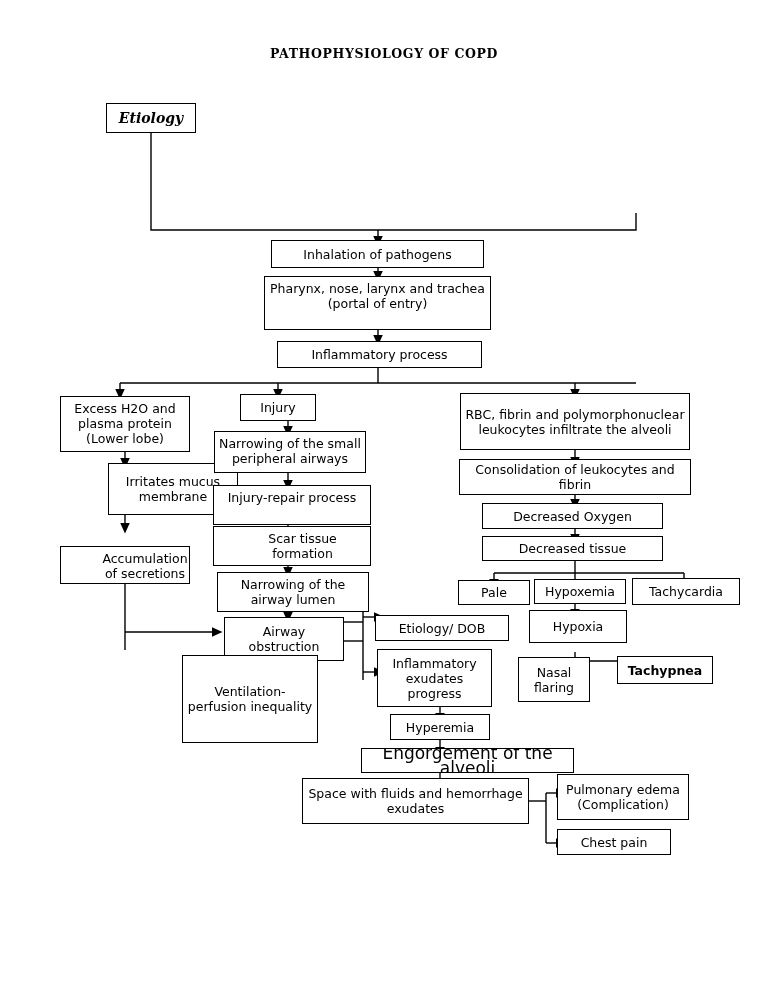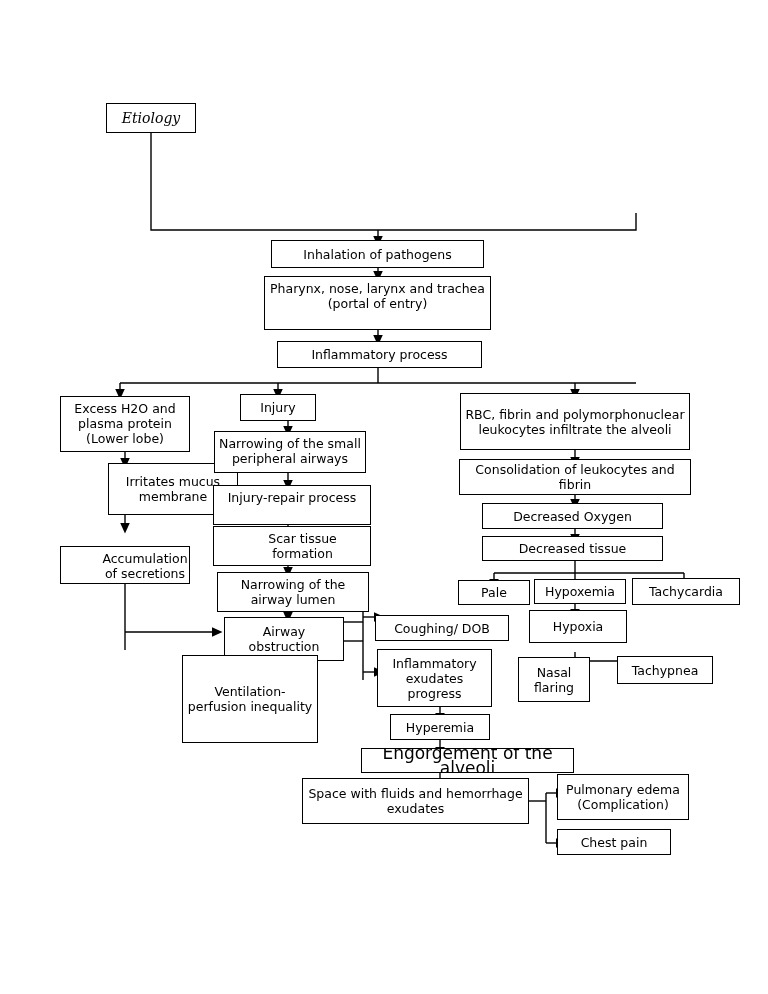--- a/index.html
+++ b/index.html
@@ -53,21 +53,21 @@
     padding: 2px 4px;
     overflow: hidden;
     z-index: 2;
   }
   .node.clip {
     align-items: flex-start;
     padding-top: 4px;
   }
   .node.bold-italic {
     font-family: "DejaVu Serif", serif;
-    font-weight: normal;
+    font-weight: bold;
     font-style: italic;
     font-size: 14px;
   }
   .node.factor {
     display: block;
     text-align: left;
     padding: 6px 8px 4px 8px;
   }
   .factor-title {
     font-family: "DejaVu Serif", serif;
@@ -86,20 +86,21 @@
     display: inline-block;
     width: 20px;
     font-size: 11px;
   }
 </style>
 </head>
 <body>
 
 <div id="canvas">
 
+  <div class="title">PATHOPHYSIOLOGY OF COPD</div>
 
   <svg id="edges" viewBox="0 0 768 994">
     <defs>
       <marker id="ah" markerWidth="12" markerHeight="12" refX="1.5" refY="5" orient="auto" markerUnits="userSpaceOnUse">
         <path d="M0,0 L11,5 L0,10 z" fill="#000000"></path>
       </marker>
     </defs>
     <g stroke="#000000" stroke-width="1.4" fill="none">
 
       <path d="M151,133 L151,230 L636,230 L636,213"></path>
@@ -208,23 +209,23 @@
   <div class="node" style="left:458px;top:580px;width:72px;height:25px;">Pale</div>
 
   <div class="node" style="left:534px;top:579px;width:92px;height:25px;">Hypoxemia</div>
 
   <div class="node" style="left:632px;top:578px;width:108px;height:27px;">Tachycardia</div>
 
   <div class="node" style="left:529px;top:610px;width:98px;height:33px;">Hypoxia</div>
 
   <div class="node" style="left:518px;top:657px;width:72px;height:45px;">Nasal flaring</div>
 
-  <div class="node" style="left:617px;top:656px;width:96px;height:28px;">Tachypnea</div>
-
-  <div class="node" style="left:375px;top:615px;width:134px;height:26px;">Coughing/ DOB</div>
+  <div class="node" style="left:617px;top:656px;width:96px;height:28px;font-weight:bold;">Tachypnea</div>
+
+  <div class="node" style="left:375px;top:615px;width:134px;height:26px;">Etiology/ DOB</div>
 
   <div class="node" style="left:377px;top:649px;width:115px;height:58px;">Inflammatory exudates progress</div>
 
   <div class="node" style="left:390px;top:714px;width:100px;height:26px;">Hyperemia</div>
 
   <div class="node" style="left:361px;top:748px;width:213px;height:25px;font-size:17px;">Engorgement of the alveoli</div>
 
   <div class="node" style="left:302px;top:778px;width:227px;height:46px;">Space with fluids and hemorrhage exudates</div>
 
   <div class="node" style="left:557px;top:774px;width:132px;height:46px;">Pulmonary edema (Complication)</div>

